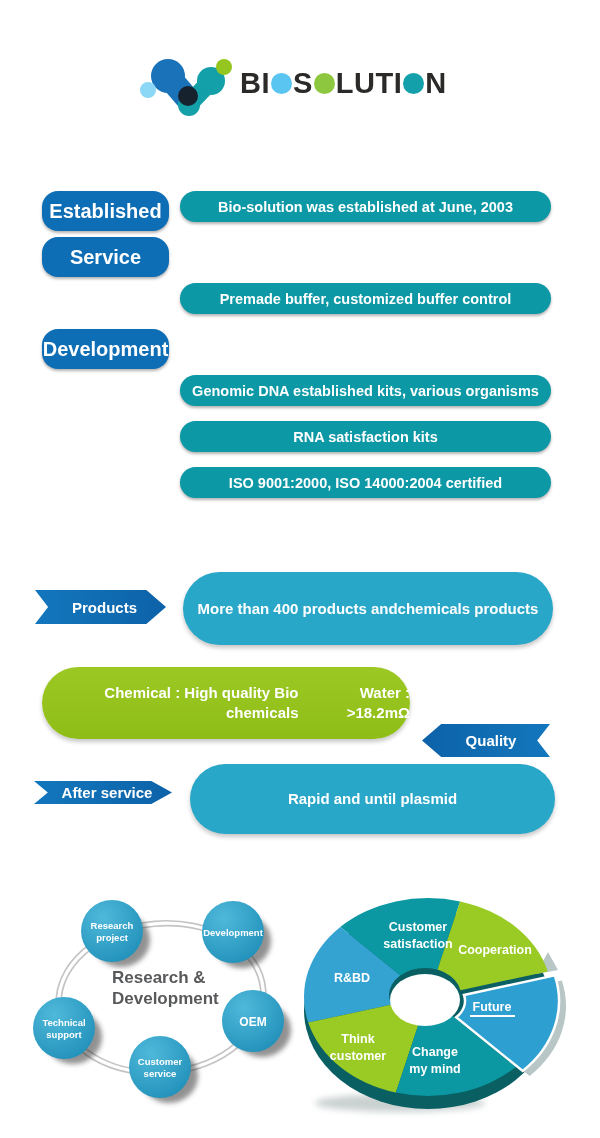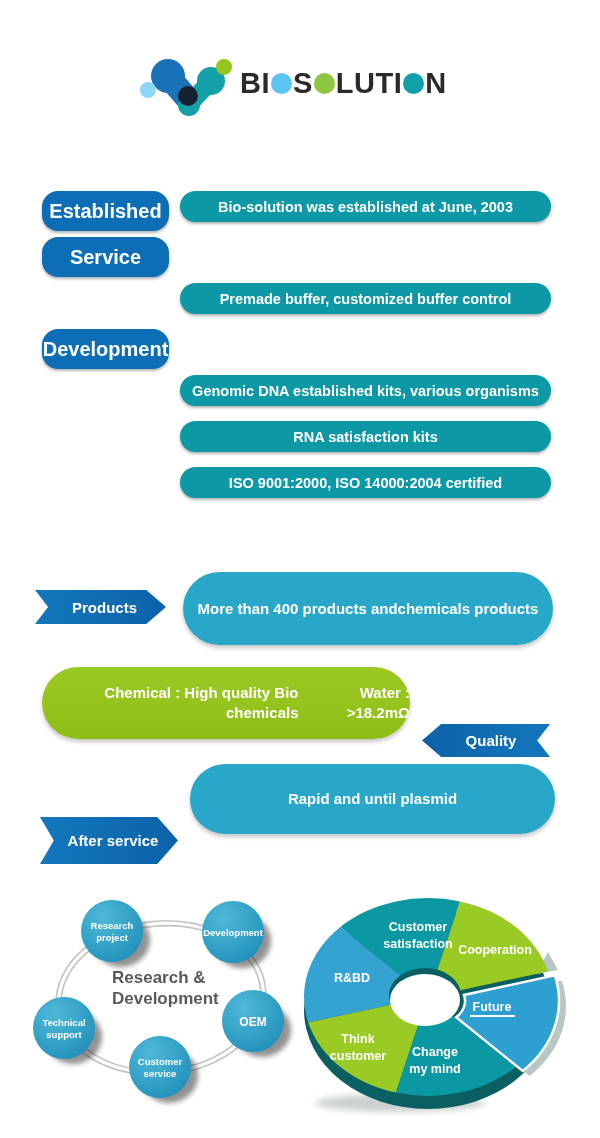--- a/index.html
+++ b/index.html
@@ -108,21 +108,21 @@
   </div>
 
   <div class="bubble bubble-green" style="left:42px; top:667px; width:368px; height:72px; border-radius:36px;">
     <span>Chemical : High quality Bio chemicals</span>
     <span>Water : &gt;18.2mΩ</span>
   </div>
   <div class="tag-arrow tag-left" style="left:422px; top:686px; width:128px; height:33px; padding-left:10px;margin-top:38px;">
     <span>Quality</span>
   </div>
 
-  <div class="tag-arrow tag-right" style="left:40px; top:781px; width:138px; height:47px; padding-left:8px;margin-top:36px;">
+  <div class="tag-arrow tag-right" style="left:34px; top:781px; width:138px; height:23px; padding-left:8px;">
     <span>After service</span>
   </div>
   <div class="bubble bubble-blue" style="left:190px; top:764px; width:365px; height:70px; border-radius:35px;">
     <span>Rapid and until plasmid</span>
   </div>
 
   <svg style="position:absolute; left:15px; top:878px;" width="290" height="240" viewBox="0 0 290 240">
     <defs>
       <radialGradient id="nodeGrad" cx="35%" cy="28%" r="80%">
         <stop offset="0" stop-color="#4fb9da"></stop>

